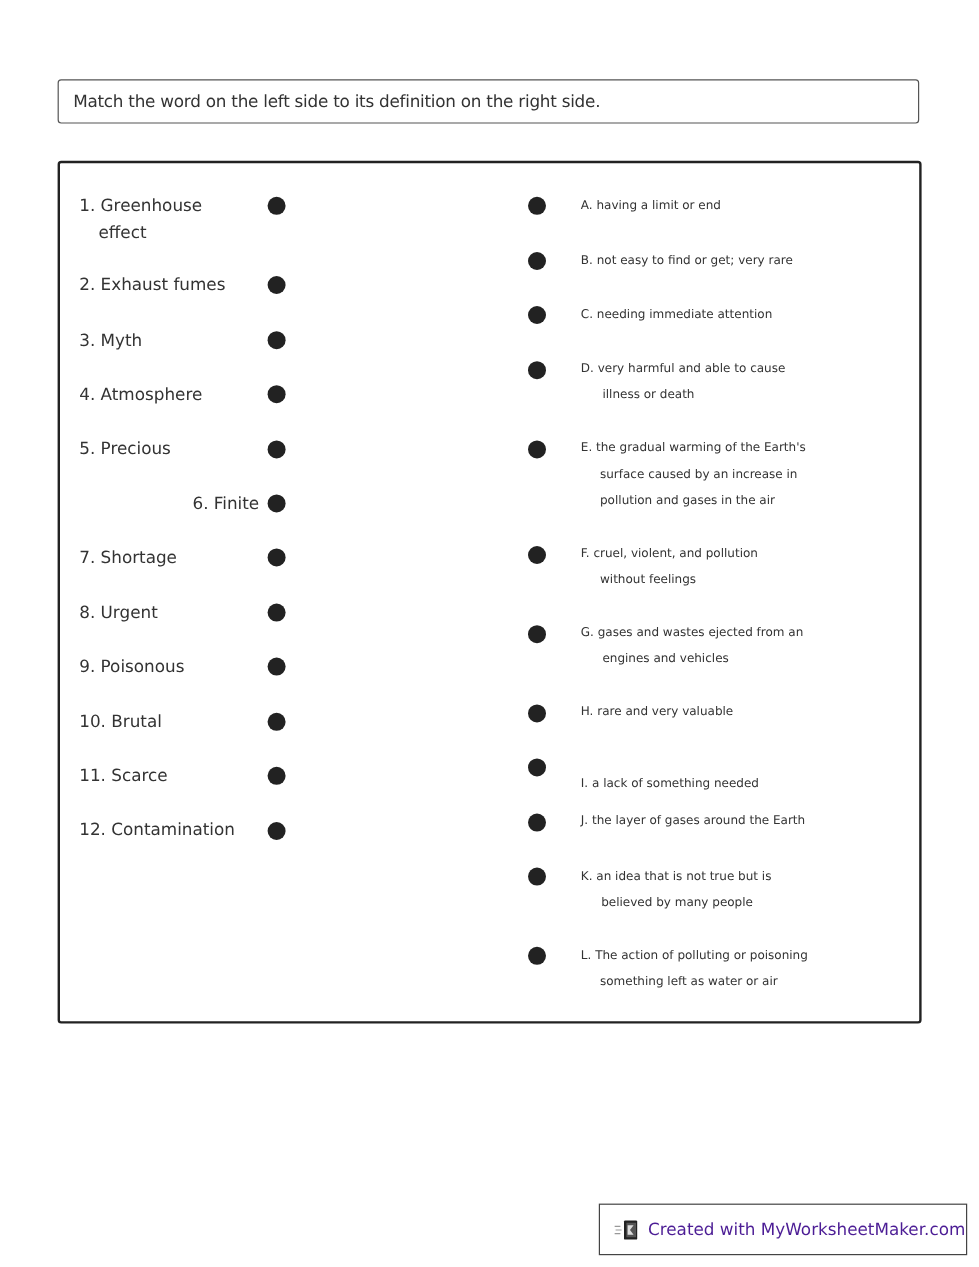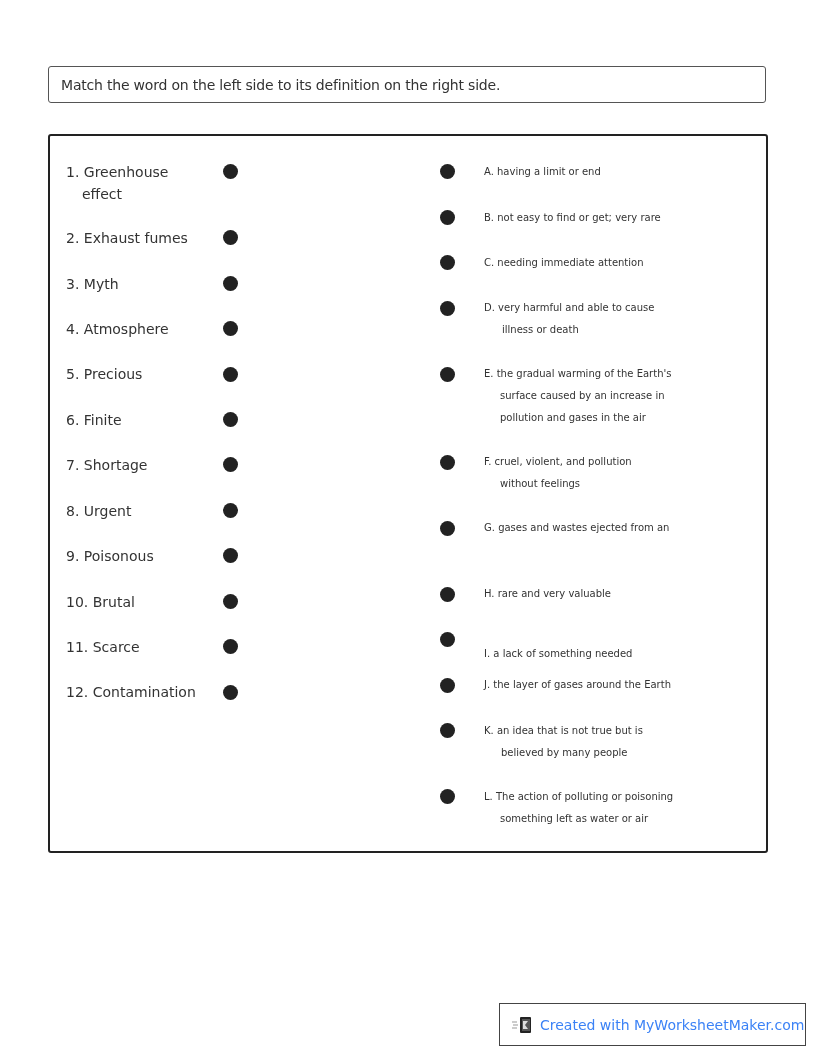--- a/index.html
+++ b/index.html
@@ -76,21 +76,21 @@
       left: 499px;
       top: 1003px;
       width: 307px;
       height: 43px;
       box-sizing: border-box;
       border: 1px solid #444;
       display: flex;
       align-items: center;
       padding-left: 12px;
       font-size: 14px;
-      color: #3b82f6;
+      color: #4c1d95;
     }
     .footer-badge svg {
       margin-right: 6px;
     }
   </style>
 </head>
 <body>
 
 <div class="instructions">
   <span>Match the word on the left side to its definition on the right side.</span>
@@ -122,21 +122,21 @@
   <span>Atmosphere</span>
 </div>
 <div class="dot" style="left:223px; top:321px;"></div>
 
 <div class="left-item" style="top:363px;">
   <span>5.</span>
   <span>Precious</span>
 </div>
 <div class="dot" style="left:223px; top:367px;"></div>
 
-<div class="left-item" style="top:409px;">
+<div class="left-item" style="top:409px;text-align:right;">
   <span>6.</span>
   <span>Finite</span>
 </div>
 <div class="dot" style="left:223px; top:412px;"></div>
 
 <div class="left-item" style="top:454px;">
   <span>7.</span>
   <span>Shortage</span>
 </div>
 <div class="dot" style="left:223px; top:457px;"></div>
@@ -208,20 +208,21 @@
 <div class="right-item" style="top:451px;">
   <span>F.</span>
   <span>cruel, violent, and pollution</span>
   <span class="line2" style="padding-left:16px;">without feelings</span>
 </div>
 
 <div class="dot" style="left:440px; top:521px;"></div>
 <div class="right-item" style="top:517px;">
   <span>G.</span>
   <span>gases and wastes ejected from an</span>
+  <span class="line2" style="padding-left:18px;">engines and vehicles</span>
 </div>
 
 <div class="dot" style="left:440px; top:587px;"></div>
 <div class="right-item" style="top:583px;">
   <span>H.</span>
   <span>rare and very valuable</span>
 </div>
 
 <div class="dot" style="left:440px; top:632px;"></div>
 <div class="right-item" style="top:629px;margin-top:14px;">

